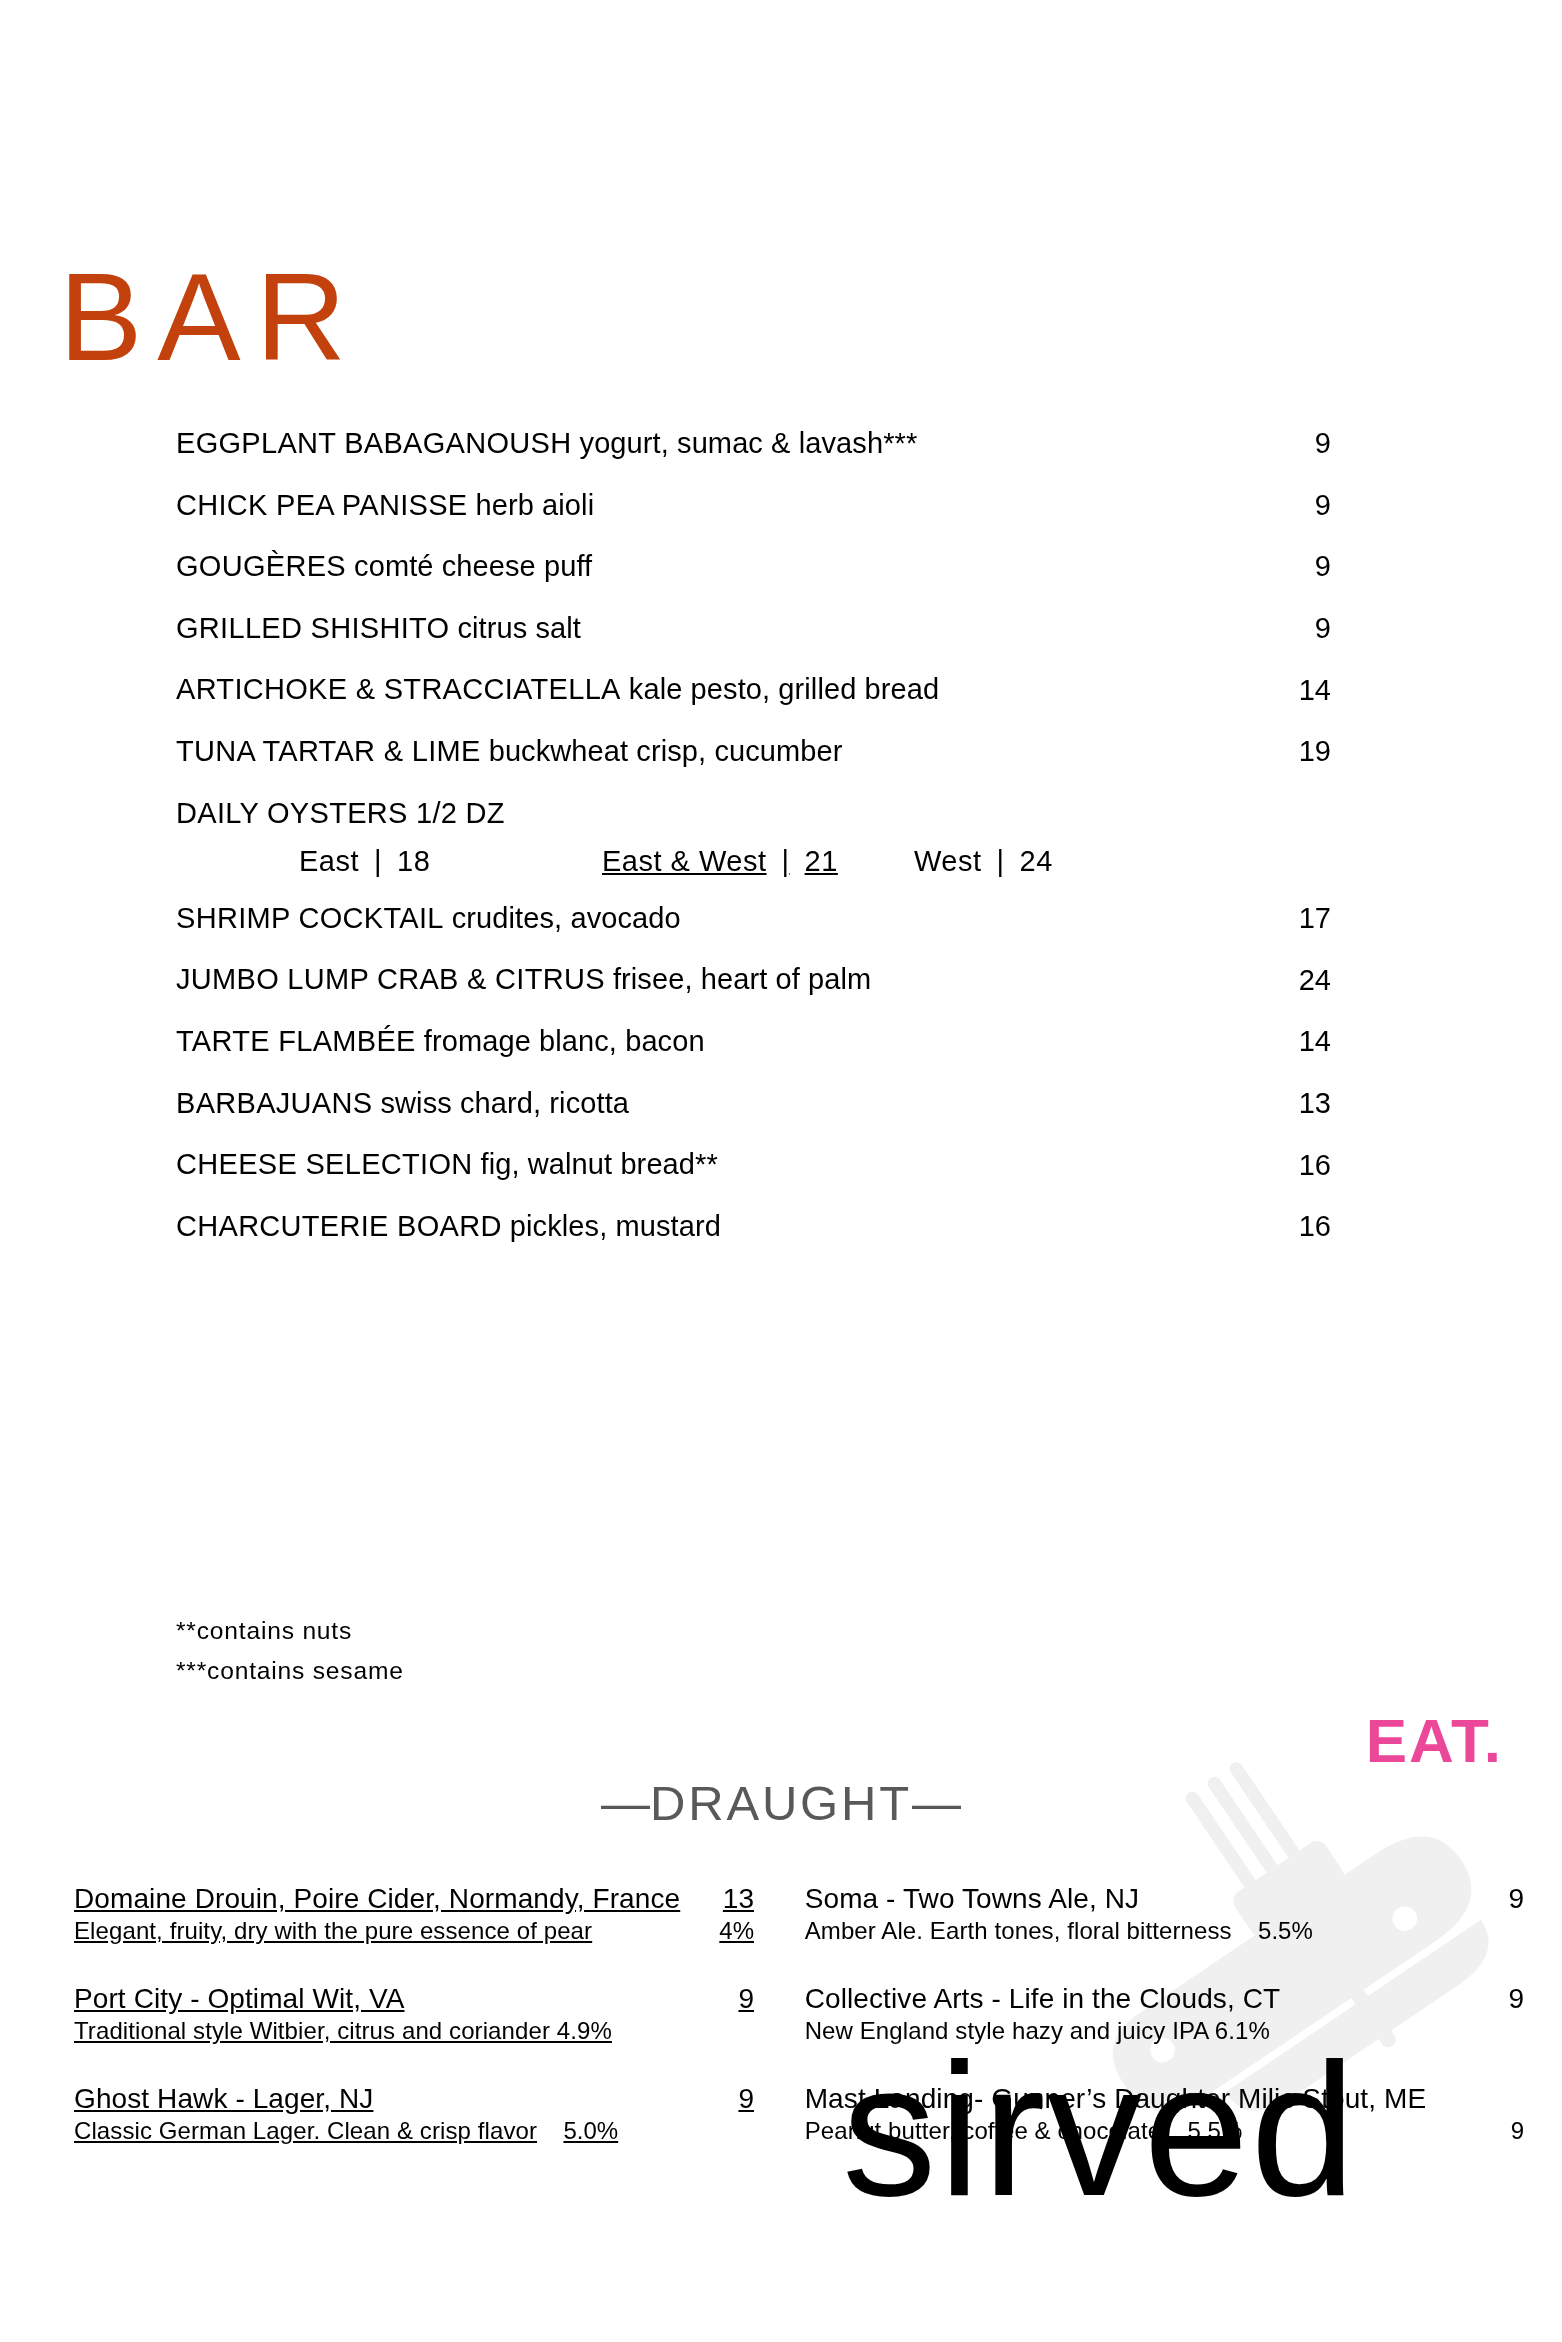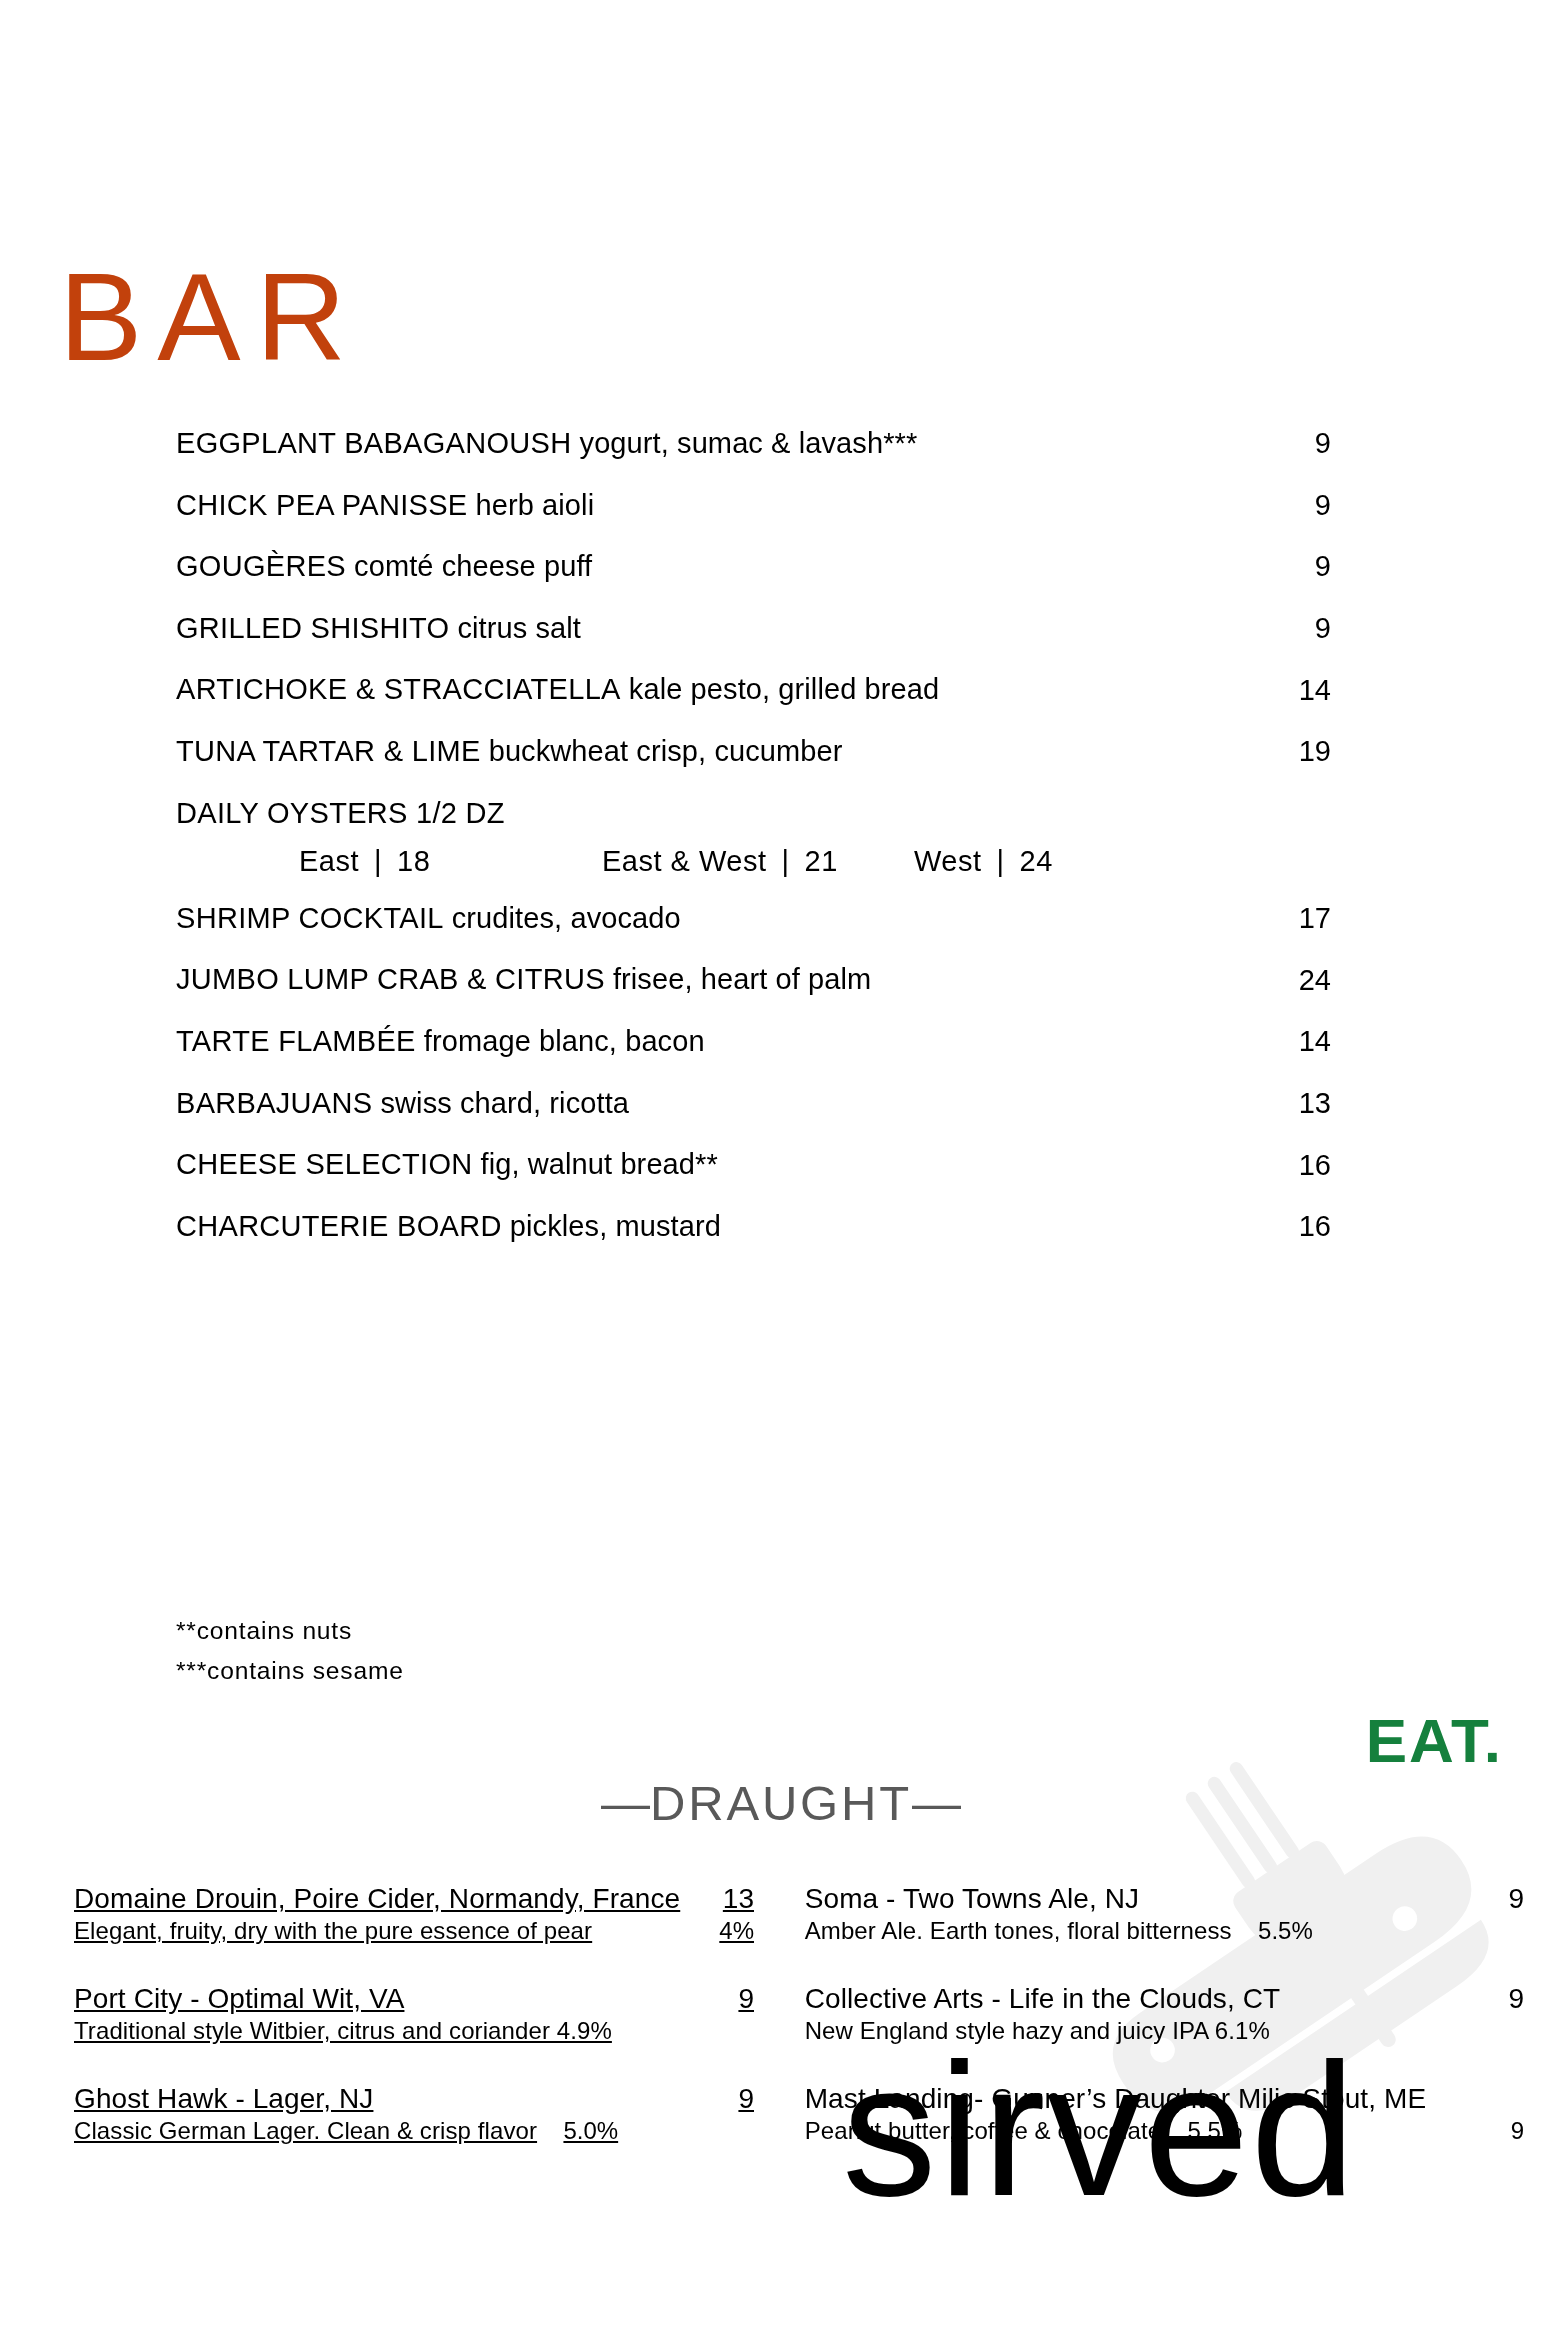--- a/index.html
+++ b/index.html
@@ -101,42 +101,42 @@
   }
   .oyster-opt {
     display: flex;
     align-items: baseline;
   }
   .oyster-opt .sep {
     margin: 0 15px;
     color: #000;
   }
   .oyster-opt.o1 { width: 303px; }
-  .oyster-opt.o2 { width: 312px; }
+  .oyster-opt.o2 { width: 312px; text-decoration: underline; }
 
   
   .footnotes {
     position: absolute;
     left: 176px;
     top: 1611px;
     font-size: 24.6px;
     letter-spacing: 0.8px;
     line-height: 1.62;
     z-index: 2;
   }
 
   
   .eat-mark {
     position: absolute;
     right: 59px;
     top: 1705px;
     font-size: 62px;
     font-weight: 700;
     letter-spacing: 1.9px;
-    color: #15803d;
+    color: #ec4899;
     z-index: 3;
   }
 
   
   .draught-heading {
     position: absolute;
     left: 0;
     right: 0;
     top: 1775px;
     text-align: center;

